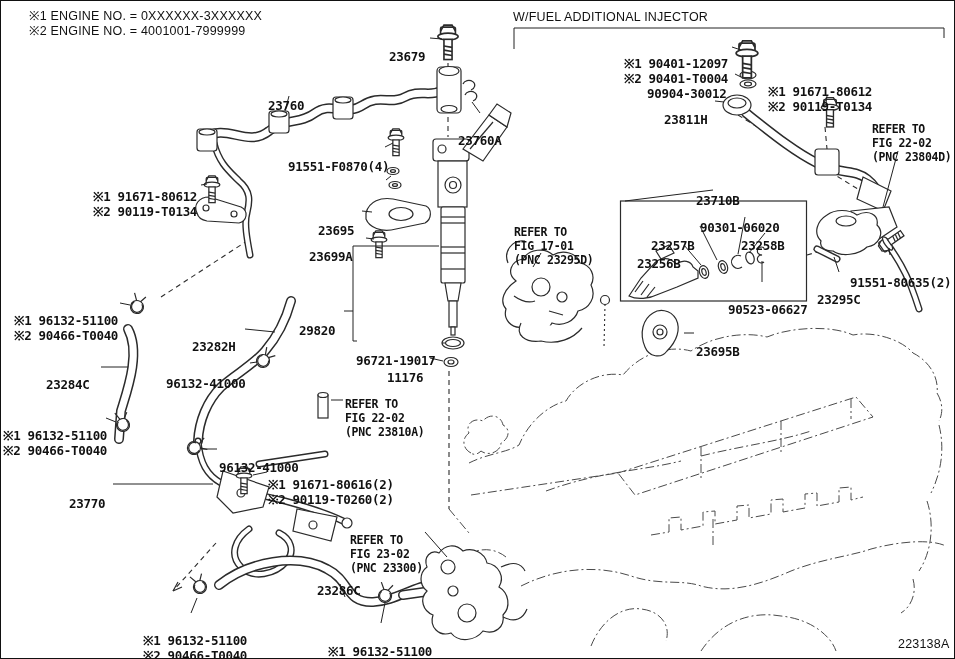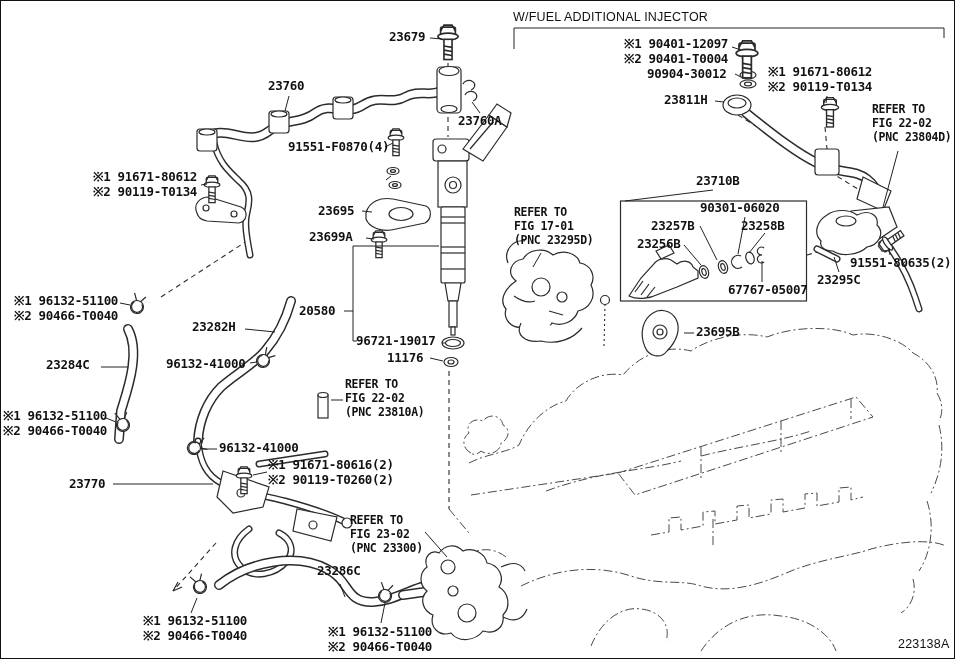--- a/index.html
+++ b/index.html
@@ -4,21 +4,21 @@
 <style>
   html,body{margin:0;padding:0;background:#e8e8e8;}
   #stage{
     position:relative;width:955px;height:659px;background:#fff;
     border:1px solid #111;box-sizing:border-box;overflow:hidden;
     font-family:"DejaVu Sans Mono",monospace;
   }
   #lineart{position:absolute;left:0;top:0;}
   .lbl{
     position:absolute;font:bold 12.5px/14.5px "DejaVu Sans Mono",monospace;
-    color:#111;white-space:pre-line;letter-spacing:-0.3px;
+    color:#111;white-space:pre-line;letter-spacing:-0.3px;margin-top:20px;
   }
   .refer{font-size:11.5px;line-height:14px;}
   .plain{
     position:absolute;font:12.5px/15px "Liberation Sans",sans-serif;
     color:#111;white-space:pre-line;letter-spacing:0.2px;
   }
   
   svg .ln{stroke:#2b2b2b;stroke-width:1.2;fill:none;}
   svg .fillw{stroke:#2b2b2b;stroke-width:1.2;fill:#fff;}
   svg .tube{stroke:#2b2b2b;stroke-width:10;fill:none;stroke-linecap:round;}
@@ -330,32 +330,34 @@
     <path class="ld" d="M683,244 L700,264"></path>
     <path class="ld" d="M761,281 L761,260"></path>
     <path class="ld" d="M889,254 L888,247"></path>
     <path class="ld" d="M838,271 L833,256"></path>
     <path class="ld" d="M540,252 L532,266"></path>
     <path class="ld" d="M693,332 L683,332"></path>
     <path class="ld" d="M897,150 L882,206"></path>
   </g>
 </svg>
 
+  <div class="plain" style="left:28px;top:8px">※1 ENGINE NO. = 0XXXXXX-3XXXXXX
+※2 ENGINE NO. = 4001001-7999999</div>
   <div class="plain" style="left:512px;top:9px">W/FUEL ADDITIONAL INJECTOR</div>
   <div class="plain" style="left:897px;top:636px">223138A</div>
 
   <div class="lbl" style="left:388px;top:29px">23679</div>
   <div class="lbl" style="left:267px;top:78px">23760</div>
   <div class="lbl" style="left:457px;top:113px">23760A</div>
   <div class="lbl" style="left:287px;top:139px">91551-F0870(4)</div>
   <div class="lbl" style="left:92px;top:169px">※1 91671-80612
 ※2 90119-T0134</div>
   <div class="lbl" style="left:317px;top:203px">23695</div>
   <div class="lbl" style="left:308px;top:229px">23699A</div>
-  <div class="lbl" style="left:298px;top:303px">20580</div>
+  <div class="lbl" style="left:298px;top:303px">29820</div>
   <div class="lbl" style="left:355px;top:333px">96721-19017</div>
   <div class="lbl" style="left:386px;top:350px">11176</div>
   <div class="lbl" style="left:13px;top:293px">※1 96132-51100
 ※2 90466-T0040</div>
   <div class="lbl" style="left:45px;top:357px">23284C</div>
   <div class="lbl" style="left:191px;top:319px">23282H</div>
   <div class="lbl" style="left:165px;top:356px">96132-41000</div>
   <div class="lbl refer" style="left:344px;top:376px">REFER TO
 FIG 22-02
 (PNC 23810A)</div>
@@ -381,21 +383,21 @@
 ※2 90119-T0134</div>
   <div class="lbl" style="left:663px;top:92px">23811H</div>
   <div class="lbl refer" style="left:871px;top:101px">REFER TO
 FIG 22-02
 (PNC 23804D)</div>
   <div class="lbl" style="left:695px;top:173px">23710B</div>
   <div class="lbl" style="left:699px;top:200px">90301-06020</div>
   <div class="lbl" style="left:650px;top:218px">23257B</div>
   <div class="lbl" style="left:740px;top:218px">23258B</div>
   <div class="lbl" style="left:636px;top:236px">23256B</div>
-  <div class="lbl" style="left:727px;top:282px">67767-05007</div>
+  <div class="lbl" style="left:727px;top:282px">90523-06627</div>
   <div class="lbl refer" style="left:513px;top:204px">REFER TO
 FIG 17-01
 (PNC 23295D)</div>
   <div class="lbl" style="left:849px;top:255px">91551-80635(2)</div>
   <div class="lbl" style="left:816px;top:272px">23295C</div>
   <div class="lbl" style="left:695px;top:324px">23695B</div>
 
 </div>
 
 </body></html>

